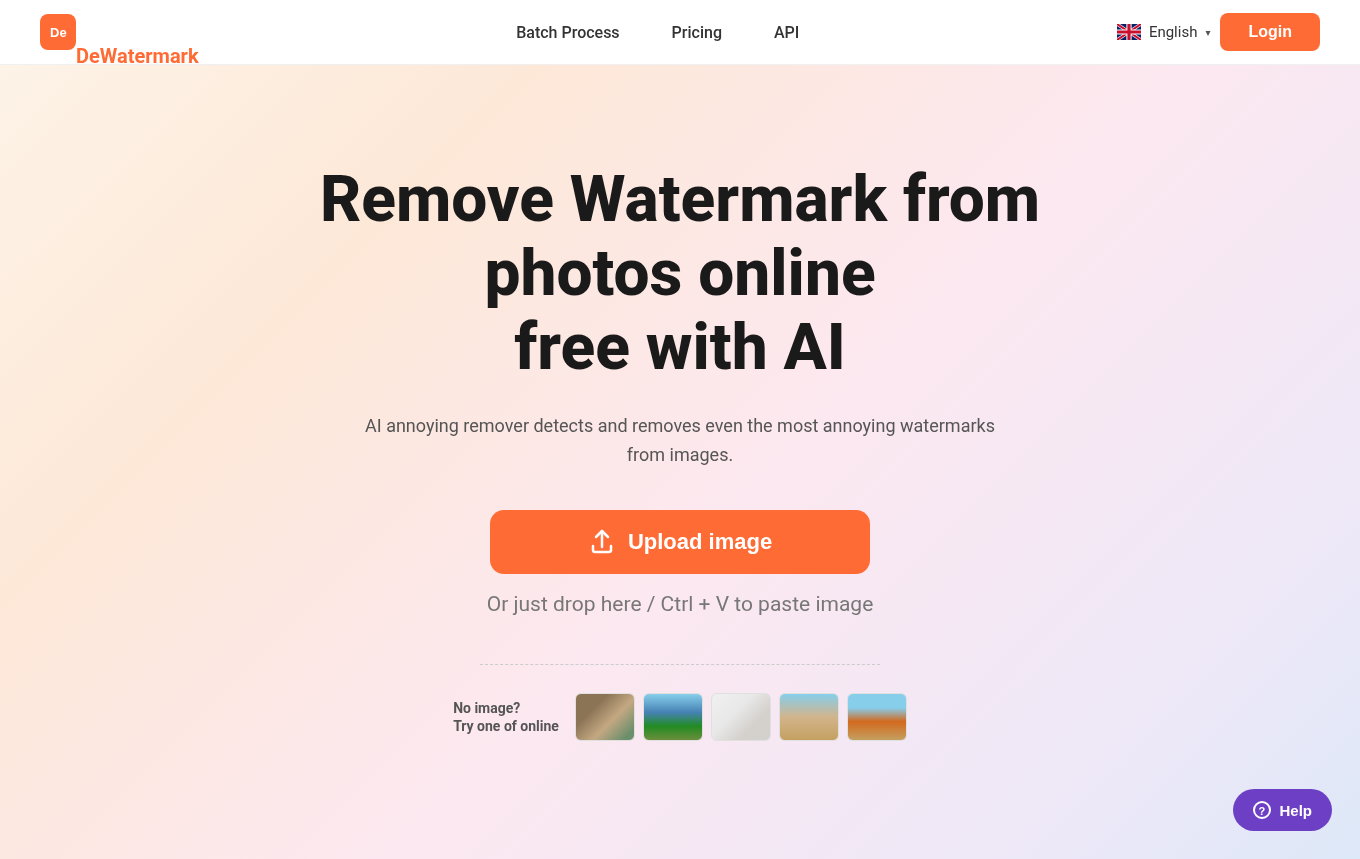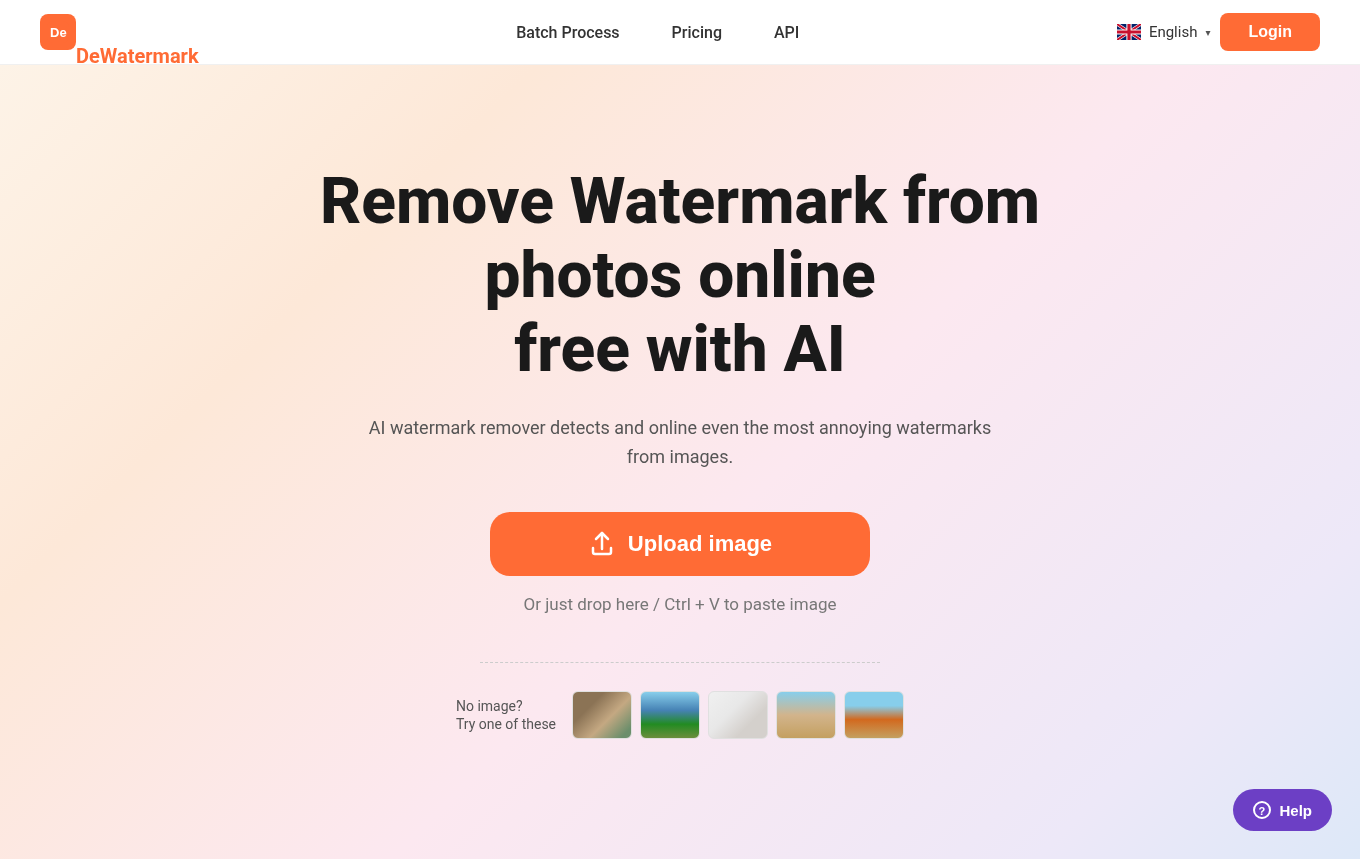--- a/index.html
+++ b/index.html
@@ -121,44 +121,45 @@
     .upload-btn {
       display: flex;
       align-items: center;
       justify-content: center;
       gap: 12px;
       background: #FF6B35;
       color: white;
       border: none;
       padding: 0 60px;
       height: 64px;
-      border-radius: 20px;
+      border-radius: 14px;
       font-size: 22px;
       font-weight: 700;
       cursor: pointer;
       width: 380px;
       margin-bottom: 18px;
     }
 
     .upload-icon-svg {
       width: 28px;
       height: 28px;
     }
 
     .drop-hint {
-      font-size: 17px;
+      font-size: 21px;
       color: #777;
       margin-bottom: 40px;
     }
 
     .samples-row {
       display: flex;
       align-items: center;
       gap: 16px;
       margin-top: 8px;
+      font-weight: bold;
     }
     .samples-label {
       display: flex;
       flex-direction: column;
       align-items: flex-start;
       font-size: 14px;
       color: #555;
       gap: 2px;
     }
     .sample-images {
@@ -251,41 +252,41 @@
     <button class="login-btn">Login</button>
   </div>
 </nav>
 
 <section class="hero">
   <h1 class="hero-title">
     <span>Remove Watermark from photos online</span><br>
     <span>free with AI</span>
   </h1>
 
-  <p class="hero-subtitle">AI watermark remover detects and online even the most annoying watermarks from images.</p>
+  <p class="hero-subtitle">AI annoying remover detects and removes even the most annoying watermarks from images.</p>
 
   <div class="upload-area-container">
     <button class="upload-btn">
 
       <svg class="upload-icon-svg" viewBox="0 0 28 28" fill="none" xmlns="http://www.w3.org/2000/svg">
         <path d="M14 3 L14 19" stroke="white" stroke-width="2.5" stroke-linecap="round"></path>
         <path d="M8 9 L14 3 L20 9" stroke="white" stroke-width="2.5" stroke-linecap="round" stroke-linejoin="round"></path>
         <path d="M5 18 L5 22 C5 23.1 5.9 24 7 24 L21 24 C22.1 24 23 23.1 23 22 L23 18" stroke="white" stroke-width="2.5" stroke-linecap="round"></path>
       </svg>
       <span>Upload image</span>
     </button>
 
     <p class="drop-hint">Or just drop here / Ctrl + V to paste image</p>
 
     <hr class="samples-divider-row">
 
     <div class="samples-row">
       <div class="samples-label">
         <span>No image?</span>
-        <span>Try one of these</span>
+        <span>Try one of online</span>
       </div>
       <div class="sample-images">
         <div class="sample-thumb thumb-1"></div>
         <div class="sample-thumb thumb-2"></div>
         <div class="sample-thumb thumb-3"></div>
         <div class="sample-thumb thumb-4"></div>
         <div class="sample-thumb thumb-5"></div>
       </div>
     </div>
   </div>

